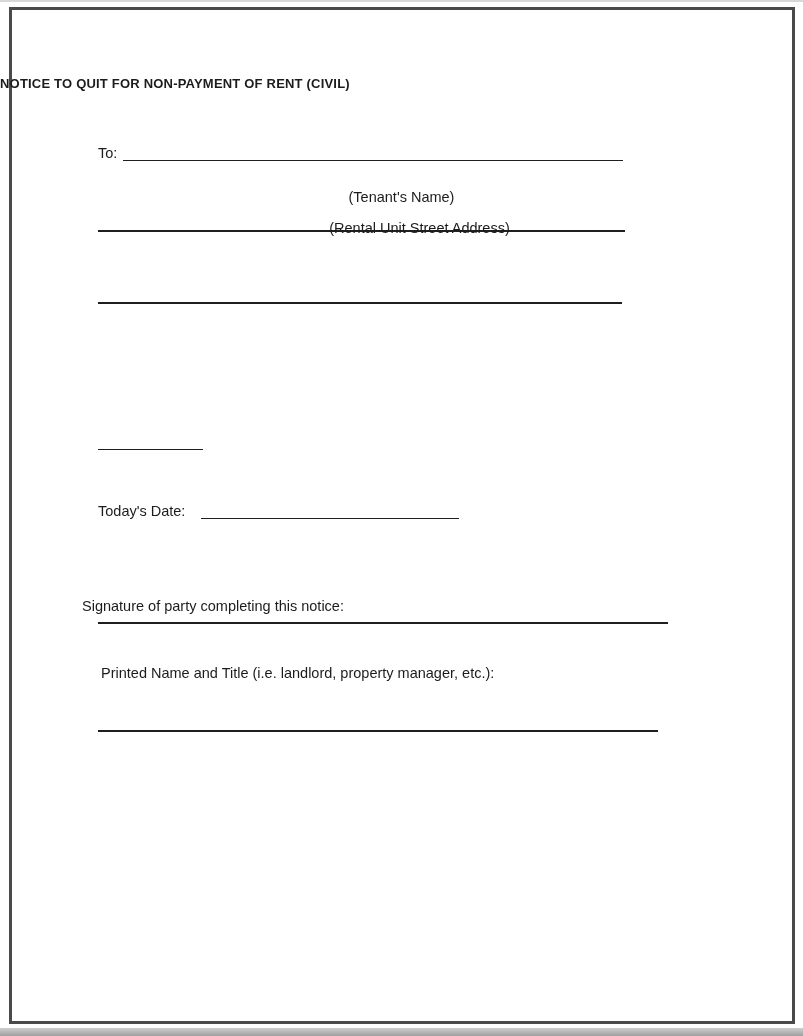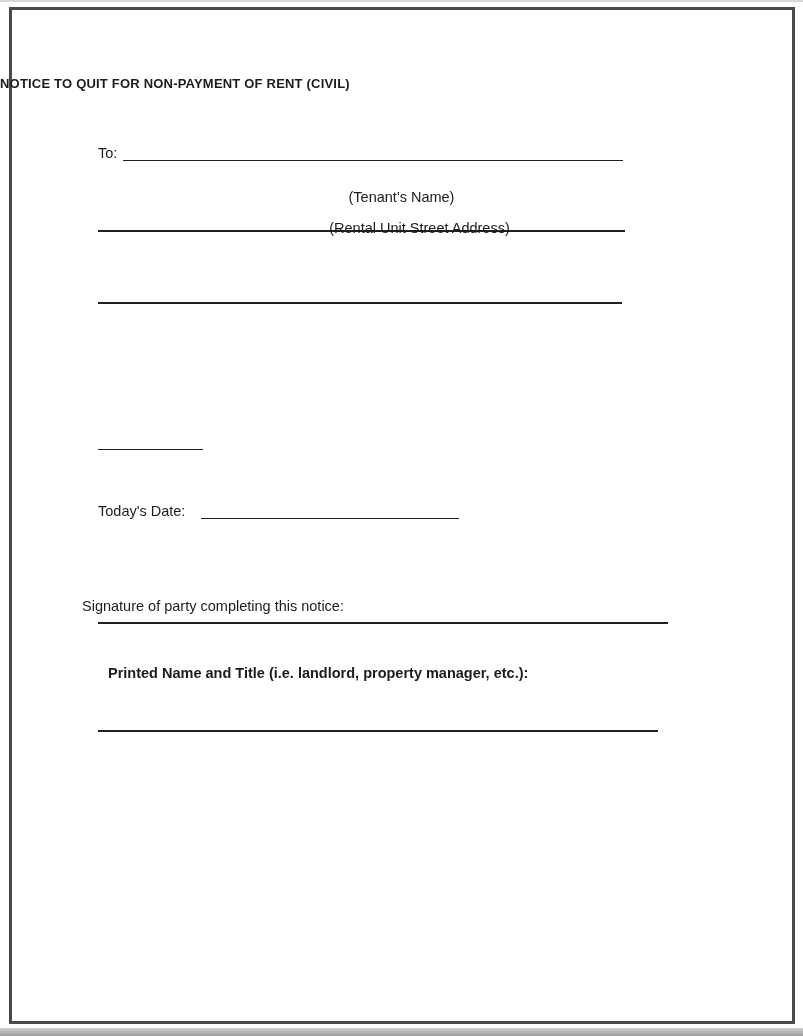--- a/index.html
+++ b/index.html
@@ -101,17 +101,17 @@
   </div>
 
   <div class="abs row" style="left:98px; top:502px;">
     <span>Today's Date:</span>
     <span class="flexblank" style="width:258px; margin-left:16px;"></span>
   </div>
 
   <div class="abs" style="left:82px; top:558px;margin-top:40px;">Signature of party completing this notice:</div>
   <div class="abs fill-line" style="left:98px; top:622px; width:570px;"></div>
 
-  <div class="abs" style="left:108px; top:665px;font-weight:bold;">Printed Name and Title (i.e. landlord, property manager, etc.):</div>
+  <div class="abs" style="left:101px; top:665px;">Printed Name and Title (i.e. landlord, property manager, etc.):</div>
   <div class="abs fill-line" style="left:98px; top:730px; width:560px;"></div>
 
   <div class="scan-edge-bottom"></div>
 </div>
 
 </body></html>

